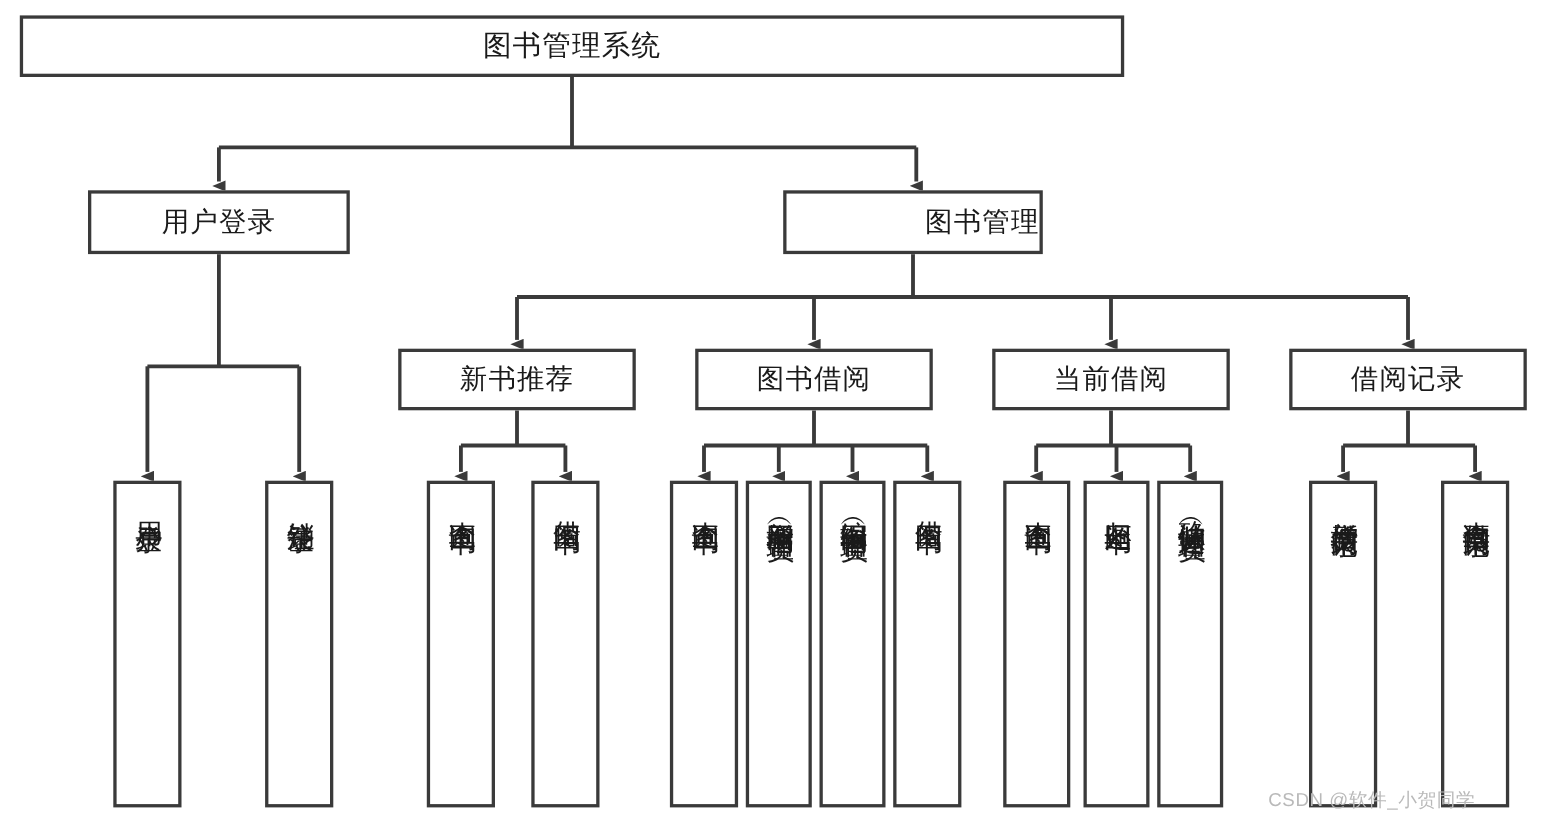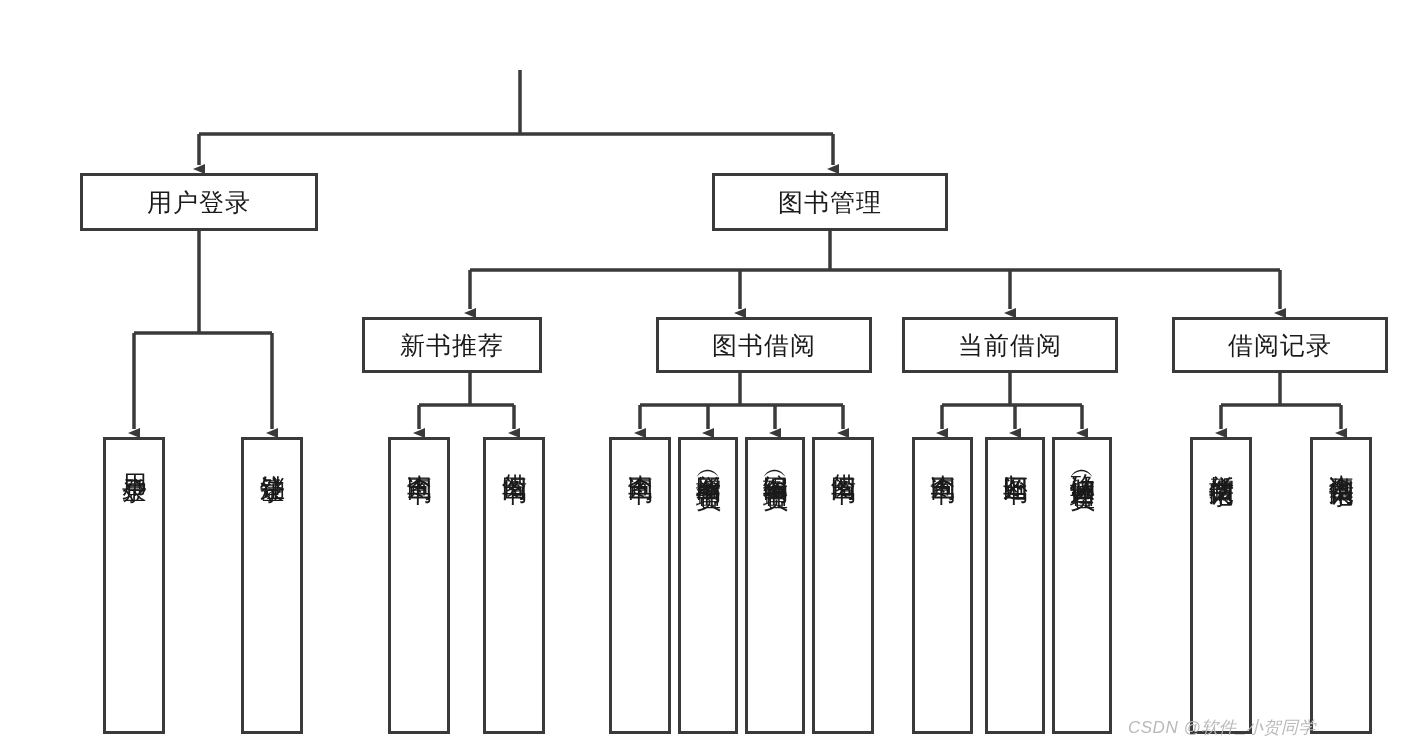--- a/index.html
+++ b/index.html
@@ -111,32 +111,35 @@
       <path d="M1015,405 L1015,429" marker-end="url(#arrow)"></path>
       <path d="M1082,405 L1082,429" marker-end="url(#arrow)"></path>
 
       <path d="M1280,373 L1280,405"></path>
       <path d="M1221,405 L1341,405"></path>
       <path d="M1221,405 L1221,429" marker-end="url(#arrow)"></path>
       <path d="M1341,405 L1341,429" marker-end="url(#arrow)"></path>
     </g>
   </svg>
 
+  <div class="node root" style="left:18px;top:14px;width:1004px;height:56px;">
+    <span class="label">图书管理系统</span>
+  </div>
 
   <div class="node" style="left:80px;top:173px;width:238px;height:58px;">
     <span class="label">用户登录</span>
   </div>
-  <div class="node" style="left:712px;top:173px;width:236px;height:58px;">
+  <div class="node" style="left:712px;top:173px;width:236px;height:58px;justify-content:flex-end;">
     <span class="label">图书管理</span>
   </div>
 
-  <div class="node" style="left:362px;top:317px;width:180px;height:56px;">
+  <div class="node" style="left:362px;top:317px;width:216px;height:56px;">
     <span class="label">新书推荐</span>
   </div>
-  <div class="node" style="left:632px;top:317px;width:216px;height:56px;margin-left:24px;">
+  <div class="node" style="left:632px;top:317px;width:216px;height:56px;">
     <span class="label">图书借阅</span>
   </div>
   <div class="node" style="left:902px;top:317px;width:216px;height:56px;align-items:center;">
     <span class="label">当前借阅</span>
   </div>
   <div class="node" style="left:1172px;top:317px;width:216px;height:56px;align-items:center;">
     <span class="label">借阅记录</span>
   </div>
 
   <div class="node vert" style="left:103px;top:437px;width:62px;height:297px;">
@@ -176,15 +179,15 @@
     <span class="label">确认归还（管理员）</span>
   </div>
 
   <div class="node vert" style="left:1190px;top:437px;width:62px;height:297px;">
     <span class="label">新增借阅记录</span>
   </div>
   <div class="node vert" style="left:1310px;top:437px;width:62px;height:297px;">
     <span class="label">查询借阅记录</span>
   </div>
 
-  <div class="watermark" style="left:1128px;top:716px;font-style:italic;">CSDN @软件_小贺同学</div>
+  <div class="watermark" style="left:1153px;top:716px;">CSDN @软件_小贺同学</div>
 
 </div>
 
 </body></html>

